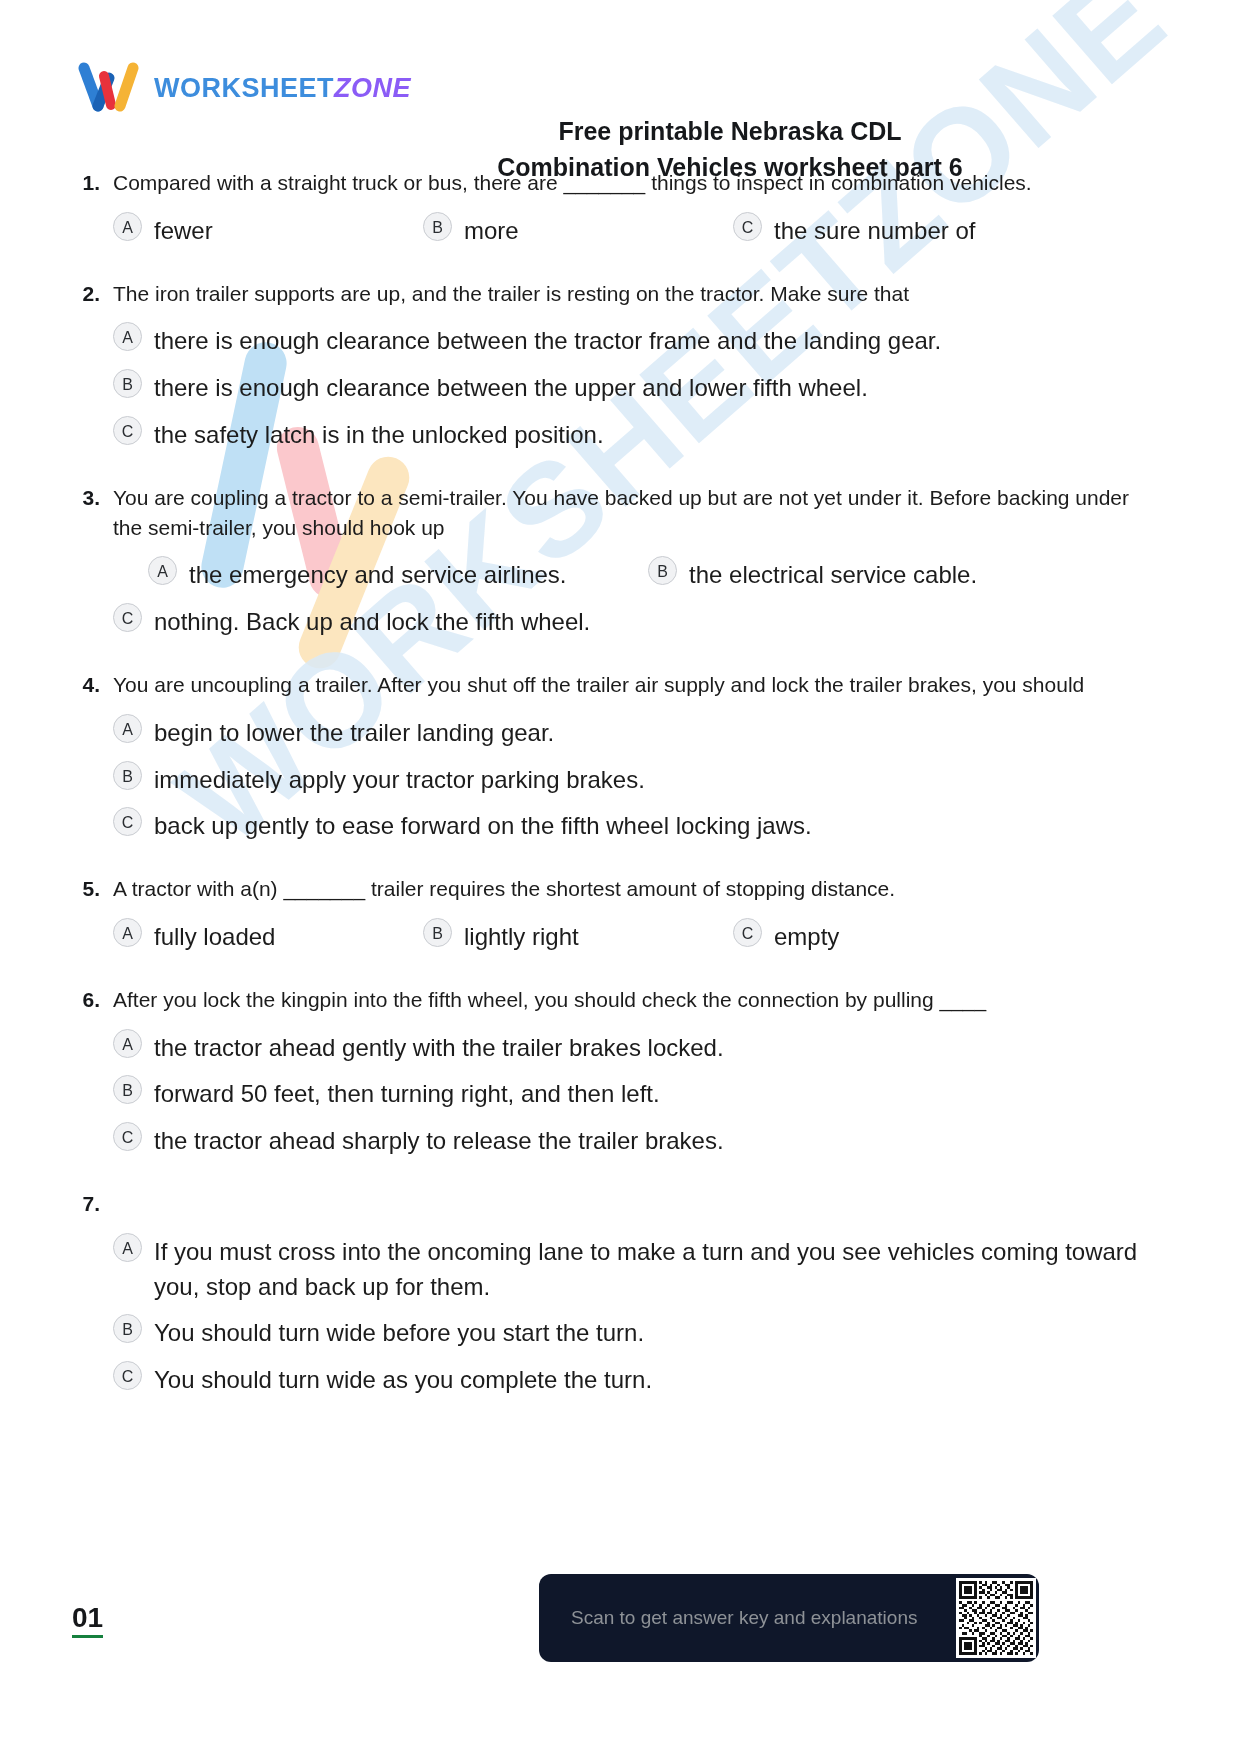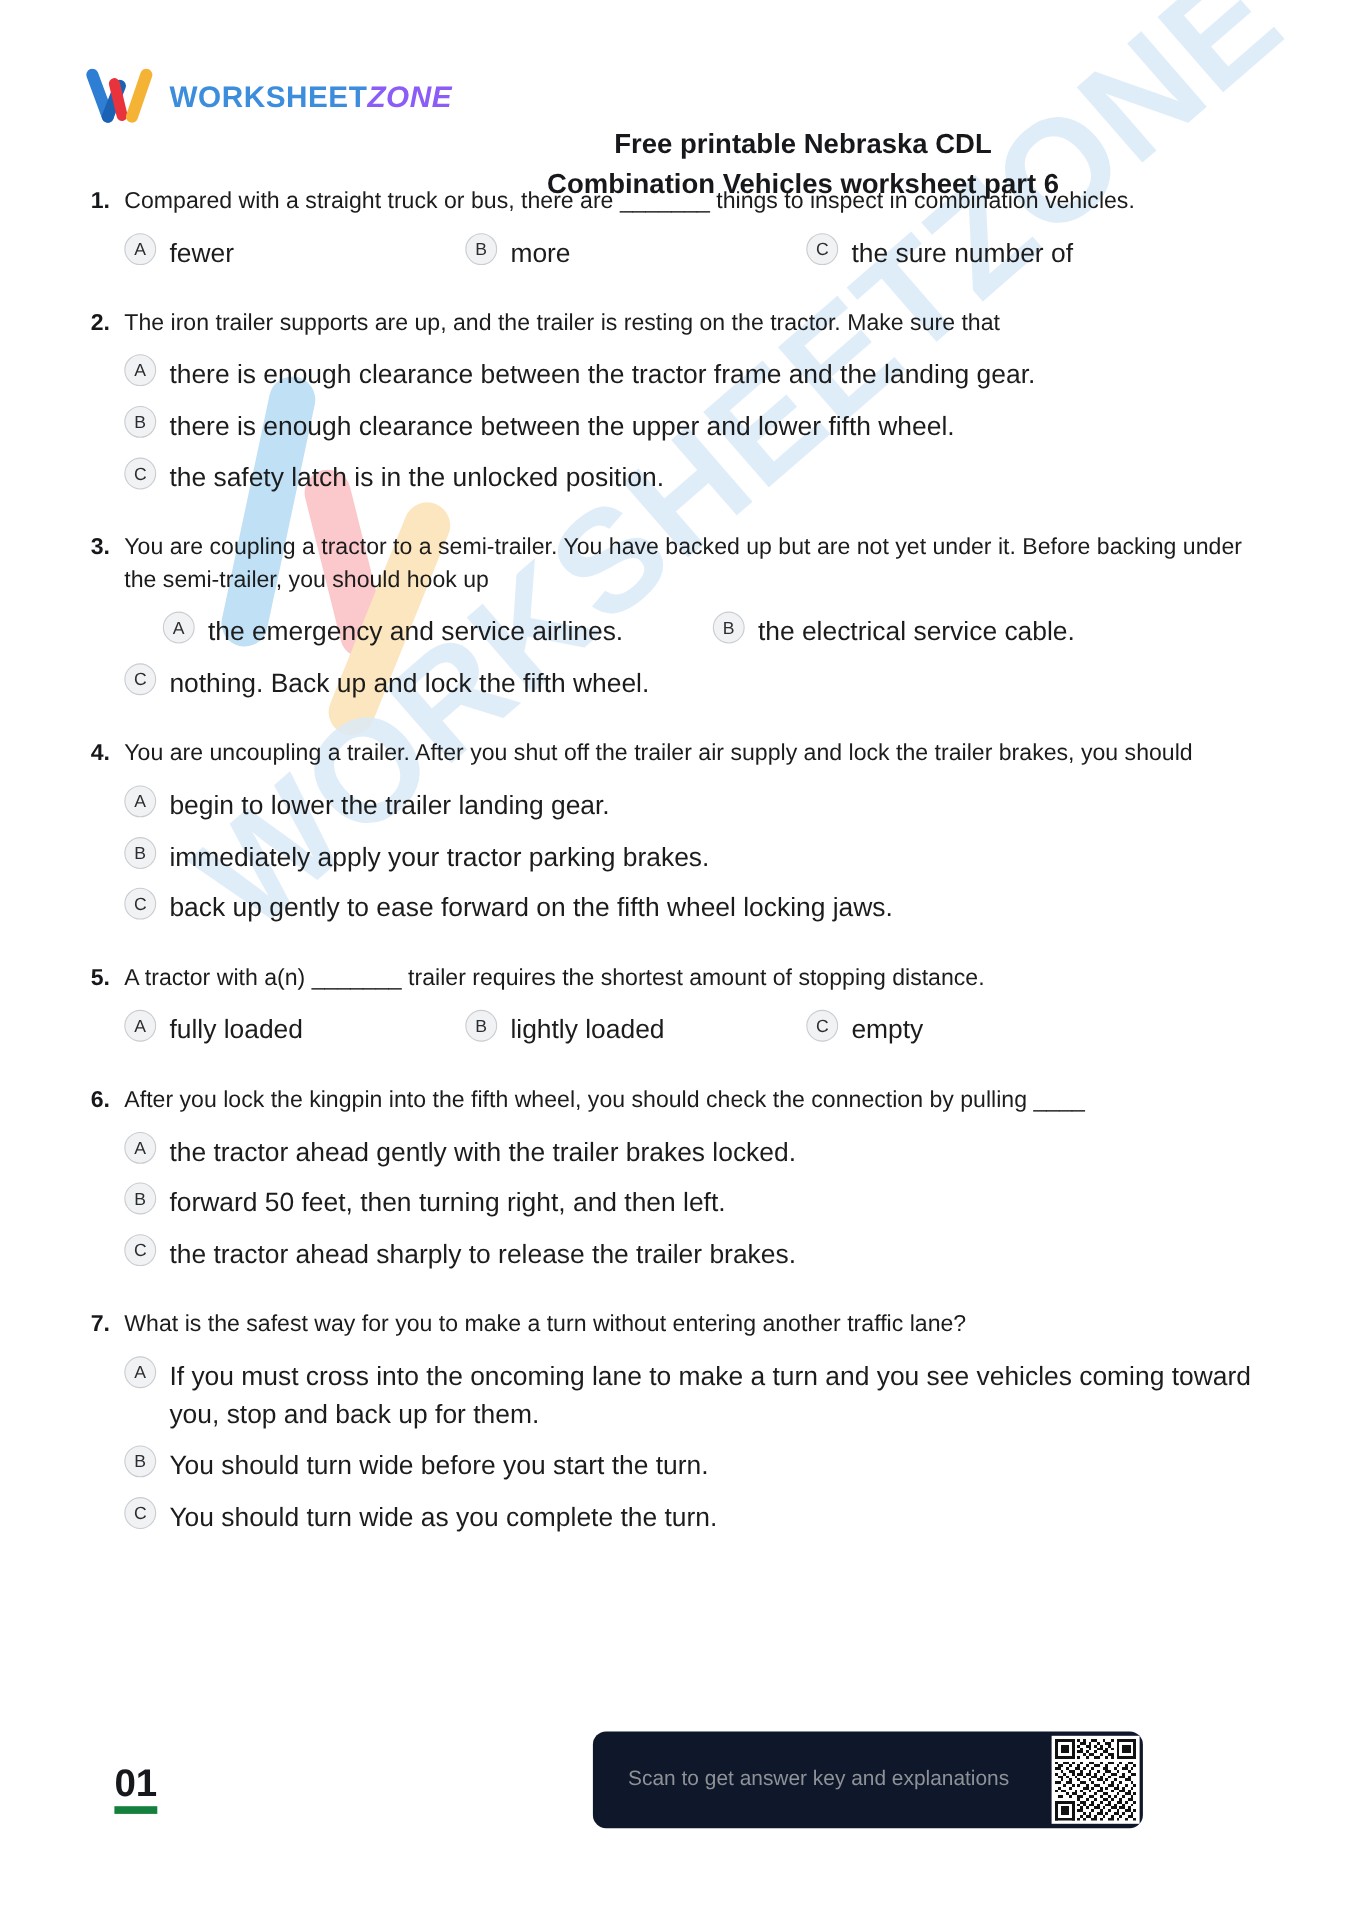--- a/index.html
+++ b/index.html
@@ -171,27 +171,26 @@
     left: 0;
     bottom: 88px;
     width: 1239px;
     height: 92px;
     z-index: 2;
   }
   .page-num {
     position: absolute;
     left: 72px;
     top: 30px;
-    font-size: 35px;
+    font-size: 28px;
     font-weight: 700;
     color: #16181b;
-    border-bottom: 7px solid #15803d;
+    border-bottom: 3px solid #15803d;
     padding-bottom: 3px;
     line-height: 1;
-    margin-left: 32px;
   }
   .scan-box {
     position: absolute;
     right: 200px;
     top: 0;
     width: 500px;
     height: 88px;
     background: #0f172a;
     border-radius: 12px;
     display: flex;
@@ -329,21 +328,21 @@
         <div class="q-num">5.</div>
         <div class="q-text">A tractor with a(n) _______ trailer requires the shortest amount of stopping distance.</div>
       </div>
       <div class="options inline">
         <div class="option">
           <div class="opt-bubble">A</div>
           <div class="opt-text">fully loaded</div>
         </div>
         <div class="option">
           <div class="opt-bubble">B</div>
-          <div class="opt-text">lightly loaded</div>
+          <div class="opt-text">lightly right</div>
         </div>
         <div class="option">
           <div class="opt-bubble">C</div>
           <div class="opt-text">empty</div>
         </div>
       </div>
     </div>
     <div class="question">
       <div class="q-head">
         <div class="q-num">6.</div>
@@ -360,21 +359,20 @@
         </div>
         <div class="option">
           <div class="opt-bubble">C</div>
           <div class="opt-text">the tractor ahead sharply to release the trailer brakes.</div>
         </div>
       </div>
     </div>
     <div class="question">
       <div class="q-head">
         <div class="q-num">7.</div>
-        <div class="q-text">What is the safest way for you to make a turn without entering another traffic lane?</div>
       </div>
       <div class="options stacked">
         <div class="option">
           <div class="opt-bubble">A</div>
           <div class="opt-text">If you must cross into the oncoming lane to make a turn and you see vehicles coming toward you, stop and back up for them.</div>
         </div>
         <div class="option">
           <div class="opt-bubble">B</div>
           <div class="opt-text">You should turn wide before you start the turn.</div>
         </div>

